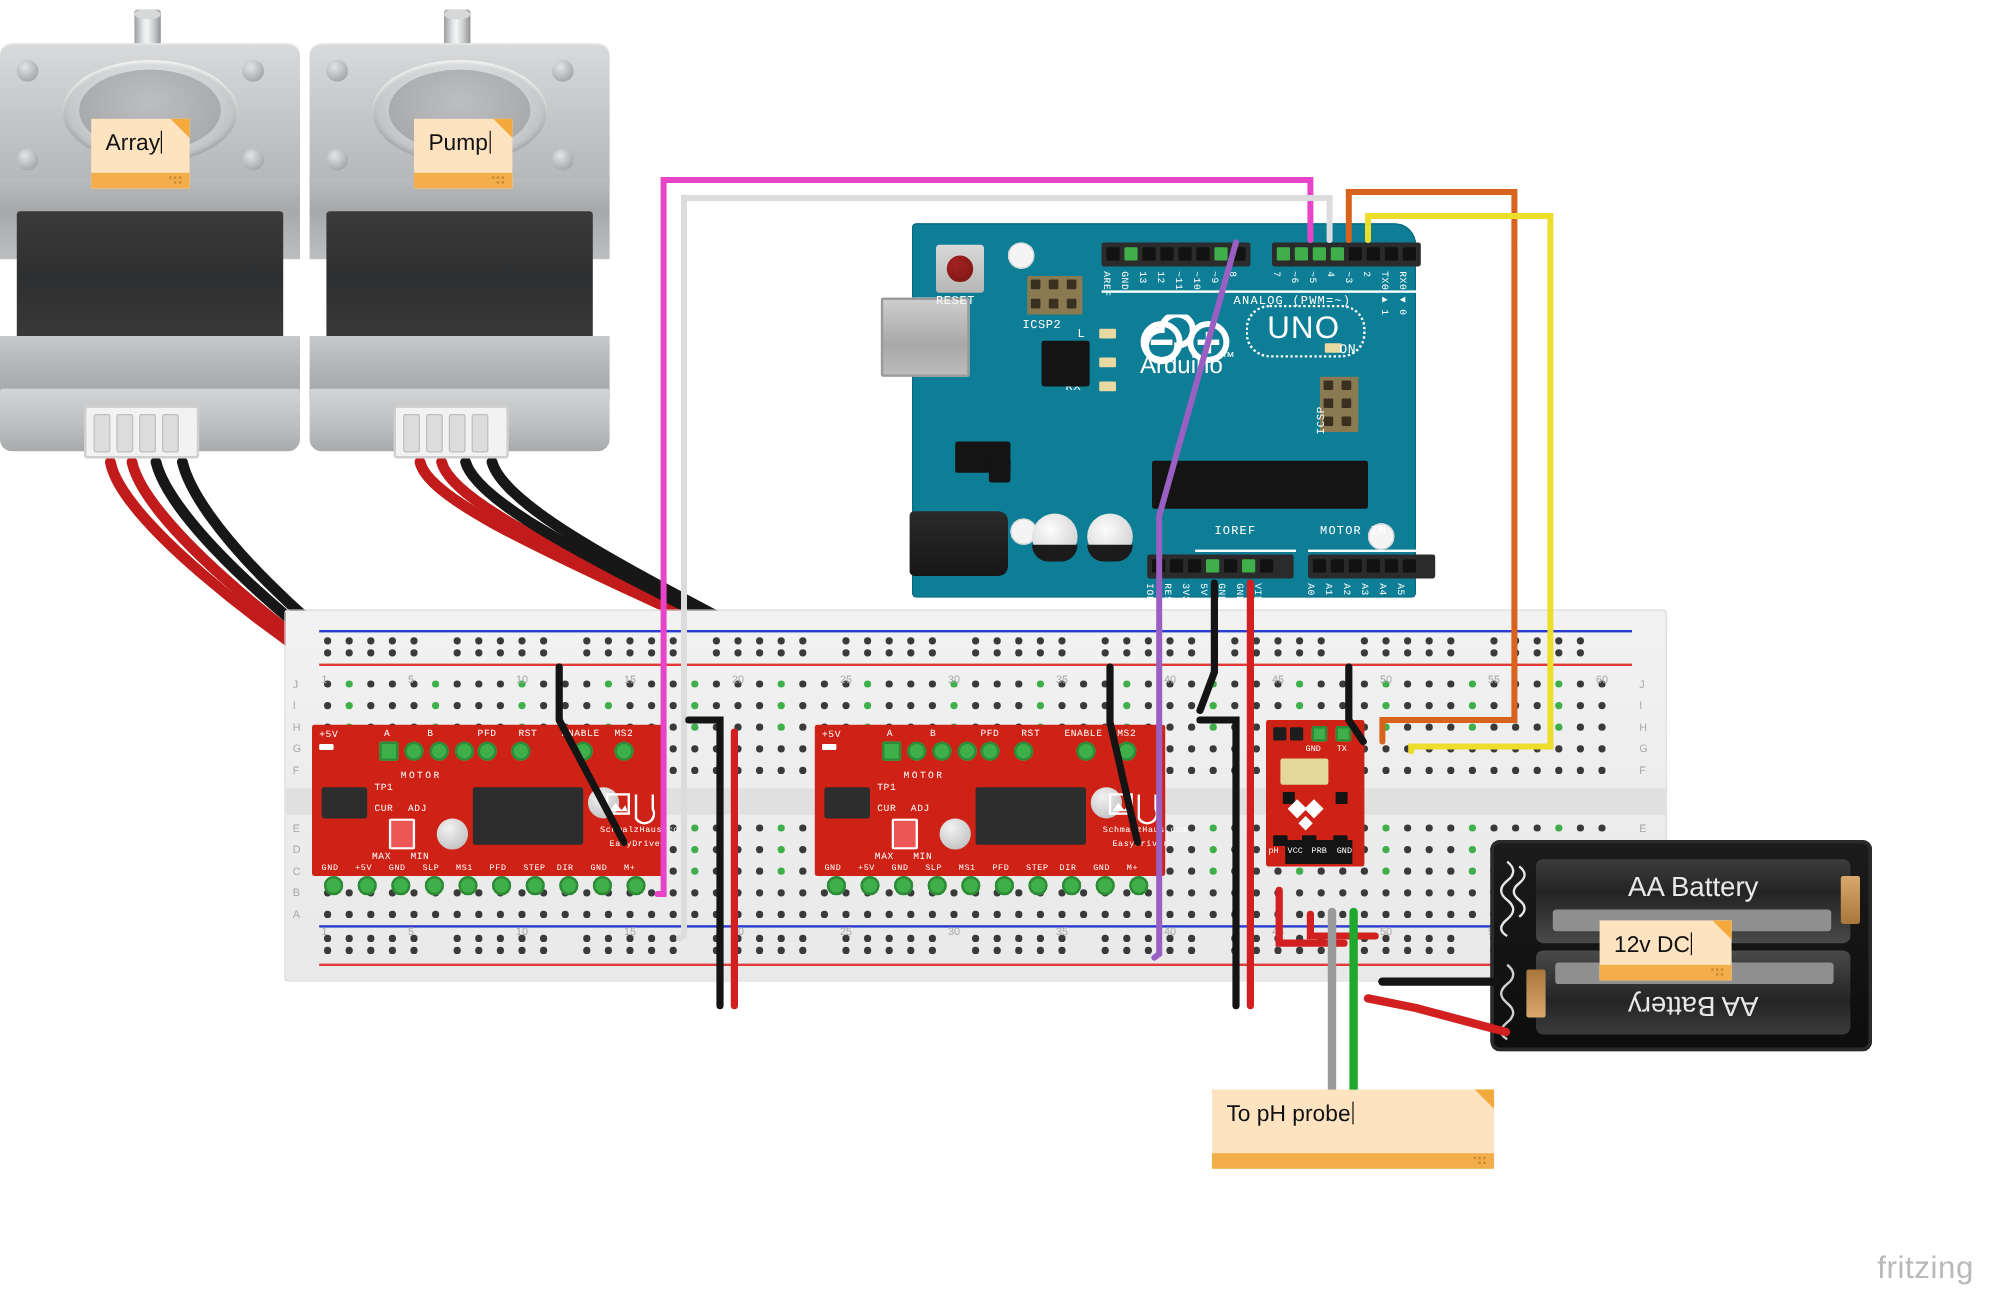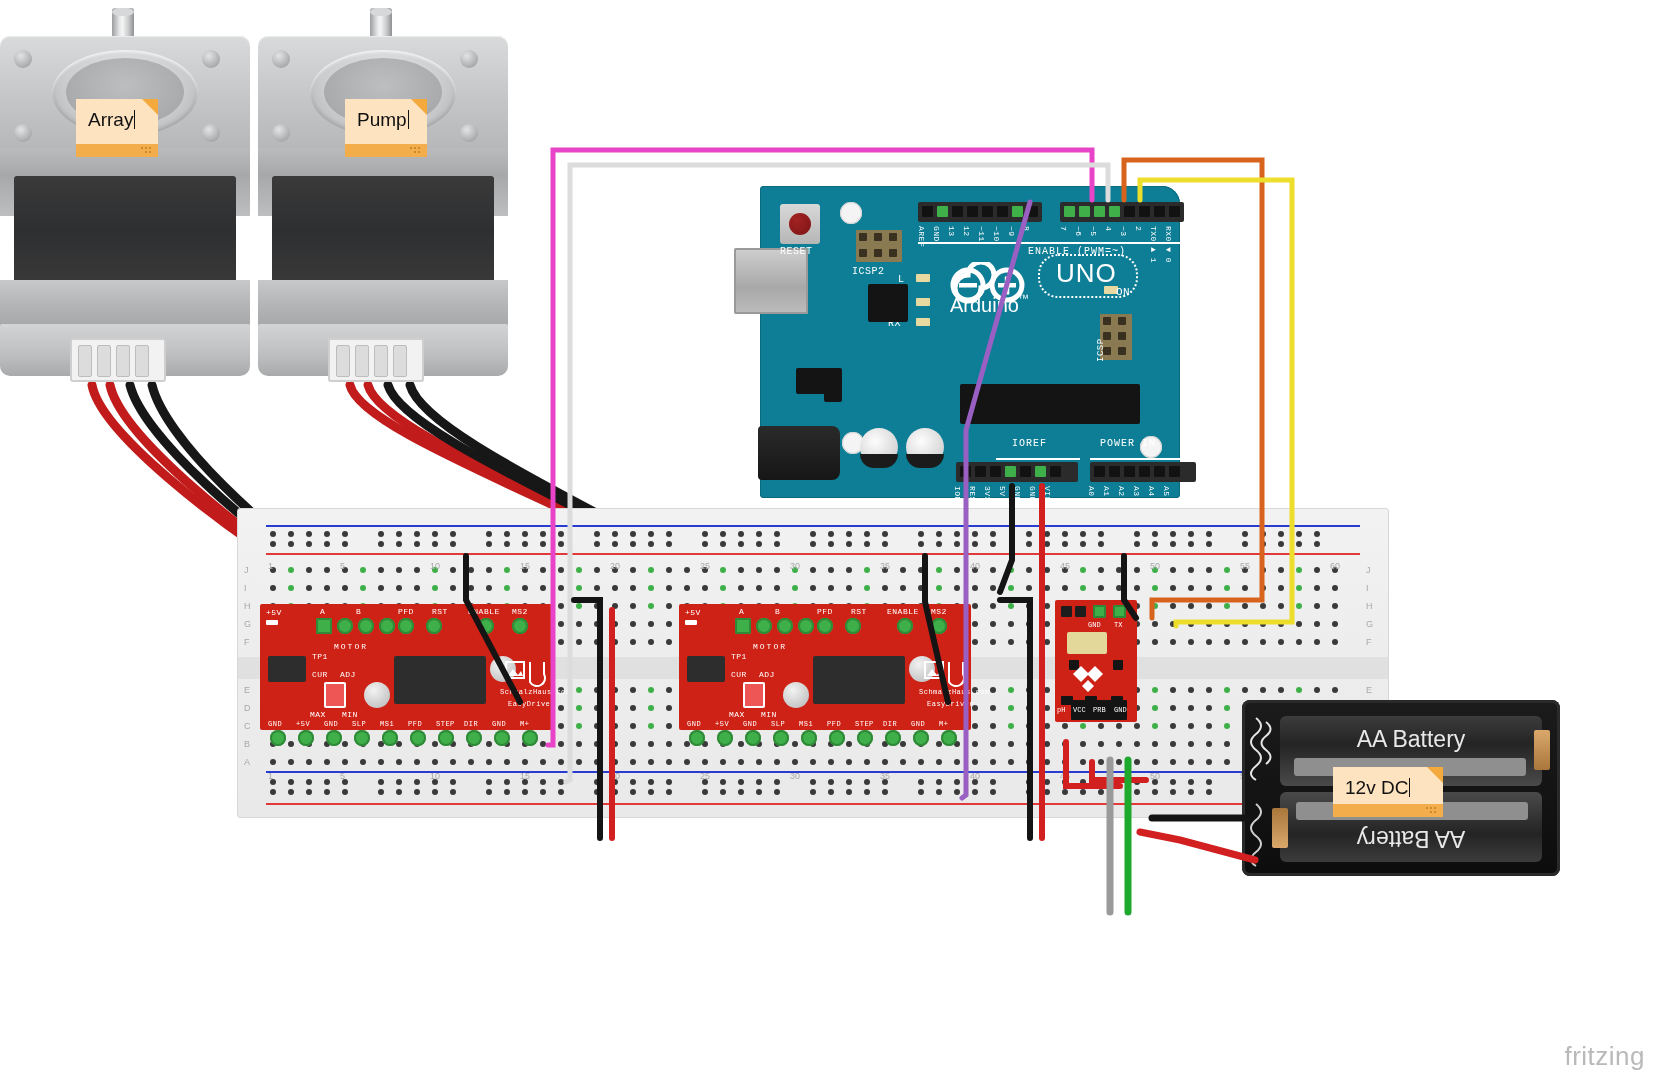--- a/index.html
+++ b/index.html
@@ -268,21 +268,21 @@
         <div class="lbl" style="left: 323px; top: 40px; font-size: 8px; transform: rotate(90deg);">~6</div>
         <div class="lbl" style="left: 338px; top: 40px; font-size: 8px; transform: rotate(90deg);">~5</div>
         <div class="lbl" style="left: 353px; top: 40px; font-size: 8px; transform: rotate(90deg);">4</div>
         <div class="lbl" style="left: 368px; top: 40px; font-size: 8px; transform: rotate(90deg);">~3</div>
         <div class="lbl" style="left: 383px; top: 40px; font-size: 8px; transform: rotate(90deg);">2</div>
         <div class="lbl" style="left: 398px; top: 40px; font-size: 8px; transform: rotate(90deg);">TX0 ▲ 1</div>
         <div class="lbl" style="left: 413px; top: 40px; font-size: 8px; transform: rotate(90deg);">RX0 ▼ 0</div>
       </div>
 
     <div class="wline" style="left:158px;top:56px;width:266px;"></div>
-    <div class="hlbl" style="left:268px;top:60px;">ENABLE  (PWM=~)</div>
+    <div class="hlbl" style="left:268px;top:60px;">ANALOG  (PWM=~)</div>
 
     <div class="led" style="left:156px;top:88px;"></div>
     <div class="lbl" style="left:138px;top:88px;font-size:10px;">L</div>
     <div class="led" style="left:156px;top:112px;"></div>
     <div class="lbl" style="left:128px;top:112px;font-size:10px;">TX</div>
     <div class="led" style="left:156px;top:132px;"></div>
     <div class="lbl" style="left:128px;top:132px;font-size:10px;">RX</div>
     <div class="led" style="left:344px;top:100px;"></div>
     <div class="lbl" style="left:356px;top:100px;font-size:11px;">ON</div>
 
@@ -341,21 +341,21 @@
     </div>
     <div id="an-labels">
         <div class="lbl" style="left: 336px; top: 300px; font-size: 8px; transform: rotate(90deg);">A0</div>
         <div class="lbl" style="left: 351px; top: 300px; font-size: 8px; transform: rotate(90deg);">A1</div>
         <div class="lbl" style="left: 366px; top: 300px; font-size: 8px; transform: rotate(90deg);">A2</div>
         <div class="lbl" style="left: 381px; top: 300px; font-size: 8px; transform: rotate(90deg);">A3</div>
         <div class="lbl" style="left: 396px; top: 300px; font-size: 8px; transform: rotate(90deg);">A4</div>
         <div class="lbl" style="left: 411px; top: 300px; font-size: 8px; transform: rotate(90deg);">A5</div>
       </div>
     <div class="wline" style="left:330px;top:272px;width:104px;"></div>
-    <div class="hlbl" style="left:340px;top:252px;">POWER IN</div>
+    <div class="hlbl" style="left:340px;top:252px;">MOTOR IN</div>
   </div>
 
   <div class="bb">
 
     <div style="position:absolute;left:28px;top:44px;width:1094px;height:2px;background:#e03a3a;"></div>
     <div style="position:absolute;left:28px;top:16px;width:1094px;height:2px;background:#2a3bd0;"></div>
 
     <div style="position:absolute;left:28px;top:262px;width:1094px;height:2px;background:#2a3bd0;"></div>
     <div style="position:absolute;left:28px;top:294px;width:1094px;height:2px;background:#e03a3a;"></div>
 
@@ -1452,15 +1452,28 @@
         <span class="grip">
           <i style="left:0;top:0"></i>
           <i style="left:4px;top:0"></i>
           <i style="left:8px;top:0"></i>
           <i style="left:4px;top:4px"></i>
           <i style="left:8px;top:4px"></i>
         </span>
       </div>
   </div>
 
+  <div class="note" style="left:1010px;top:908px;width:235px;height:66px;">
+    <div class="fold"></div>
+    <div class="txt"><span>To pH probe</span><span class="caret"></span></div>
+    <div class="bar">
+        <span class="grip">
+          <i style="left:0;top:0"></i>
+          <i style="left:4px;top:0"></i>
+          <i style="left:8px;top:0"></i>
+          <i style="left:4px;top:4px"></i>
+          <i style="left:8px;top:4px"></i>
+        </span>
+      </div>
+  </div>
 
   <div class="brand">fritzing</div>
 </div>
 
 </body></html>

